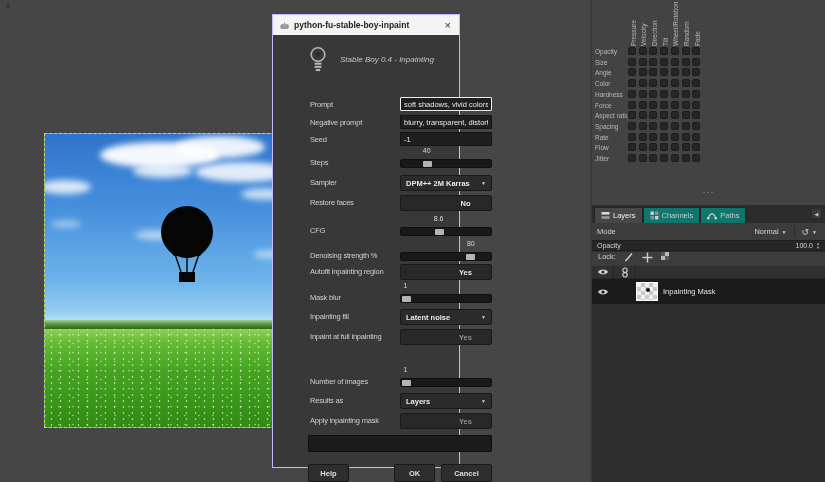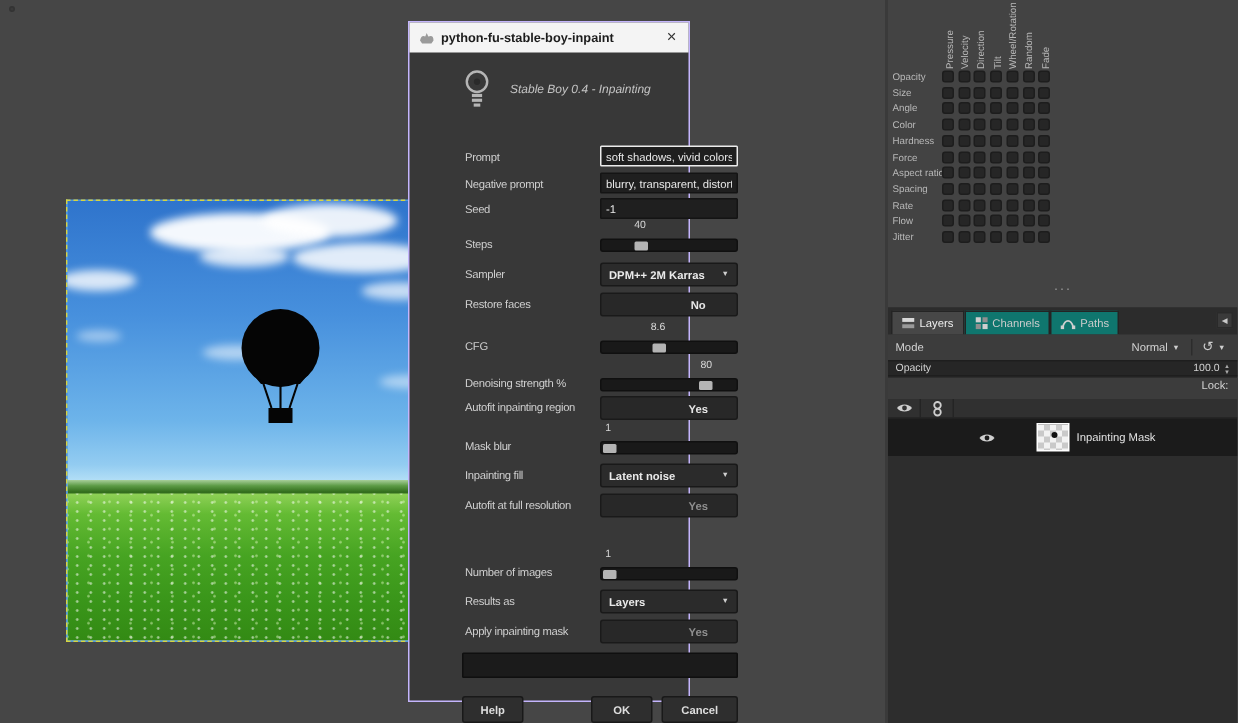--- a/index.html
+++ b/index.html
@@ -81,26 +81,26 @@
   .moderow { position:absolute; left:0; right:0; top:18px; height:17px; background:#3c3c3c;
     display:flex; align-items:center; padding:0 5px; font-size:7.5px; color:#d2d2d2; }
   .moderow .mlabel { flex:1; }
   .mode-dd { display:flex; align-items:center; gap:3px; padding:0 3px; }
   .opacityrow { position:absolute; left:0; right:0; top:35px; height:11px; background:#262626;
     border-top:1px solid #1e1e1e; border-bottom:1px solid #1e1e1e;
     display:flex; align-items:center; padding:0 5px; font-size:7px; color:#d2d2d2; }
   .opacityrow .olabel { flex:1; }
   .spin { display:flex; flex-direction:column; font-size:4px; line-height:3.5px; color:#aaa; margin-left:3px; }
   .lockrow { position:absolute; left:0; right:0; top:47px; height:14px; background:#3c3c3c;
-    display:flex; align-items:flex-end; gap:8px; padding:0 6px; font-size:7.5px; color:#d2d2d2;flex-direction:column; }
+    display:flex; align-items:flex-start; gap:8px; padding:0 6px; font-size:7.5px; color:#d2d2d2; }
   .checker8 { width:8px; height:8px; background:conic-gradient(#b9b9b9 25%,#585858 0 50%,#b9b9b9 0 75%,#585858 0) 0 0/8px 8px; }
   .hdrrow { position:absolute; left:0; right:0; top:61px; height:13px; background:#303030;
     border-bottom:1px solid #252525; display:flex; align-items:center; }
   .hdr-cell { width:22px; display:flex; justify-content:center; border-right:1px solid #242424; height:13px; align-items:center; }
-  .layerrow { position:absolute; left:0; right:0; height:25px; display:flex; align-items:center;justify-content:center; }
+  .layerrow { position:absolute; left:0; right:0; height:25px; display:flex; align-items:center; }
   .layerrow.selected { background:#1b1b1b; }
   .layerrow .eyecell { width:22px; display:flex; justify-content:center; }
   .layerrow .linkcell { width:22px; }
   .thumb { width:22px; height:19px; margin-right:5px; }
   .thumb.mask { background:conic-gradient(#c9c9c9 25%,#f2f2f2 0 50%,#c9c9c9 0 75%,#f2f2f2 0) 0 0/8px 8px;
     border:1px solid #fff; position:relative; }
   .thumb.mask::after { content:""; position:absolute; left:9px; top:5px; width:4px; height:4px;
     border-radius:50%; background:#111; }
   .thumb.pasted { background:linear-gradient(180deg,#3f8fd8 0%,#6cb6e8 58%,#bfe2f2 63%,#4aa22a 66%,#2f7d18 100%);
     border:1px solid #141414; }
@@ -230,21 +230,21 @@
         <span class="dlabel">Mask blur</span>
         <div class="sliderbox">
           <span class="slider-value" style="left: 6%;">1</span>
           <div class="strack">
               <div class="handle" style="left: calc(5% - 4px);"></div>
             </div>
         </div>
       </div>
 
       <div class="drow" style="top:294px">
-        <span class="dlabel">Autofit at full resolution</span>
+        <span class="dlabel">Inpaint at full inpainting</span>
         <div class="dtoggle toggle-btn" style="color: rgb(143, 143, 143);">Yes</div>
       </div>
 
 
       <div class="drow slider-row" style="top:331px">
         <span class="dlabel">Number of images</span>
         <div class="sliderbox">
           <span class="slider-value" style="left: 6%;">1</span>
           <div class="strack">
               <div class="handle" style="left: calc(5% - 4px);"></div>

